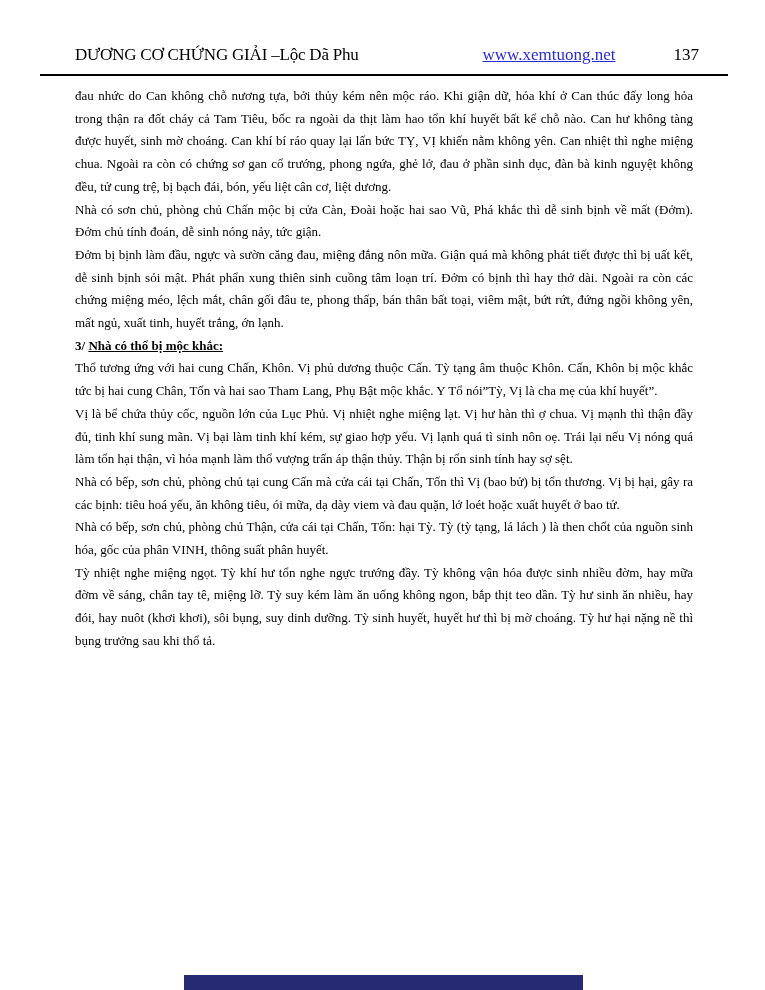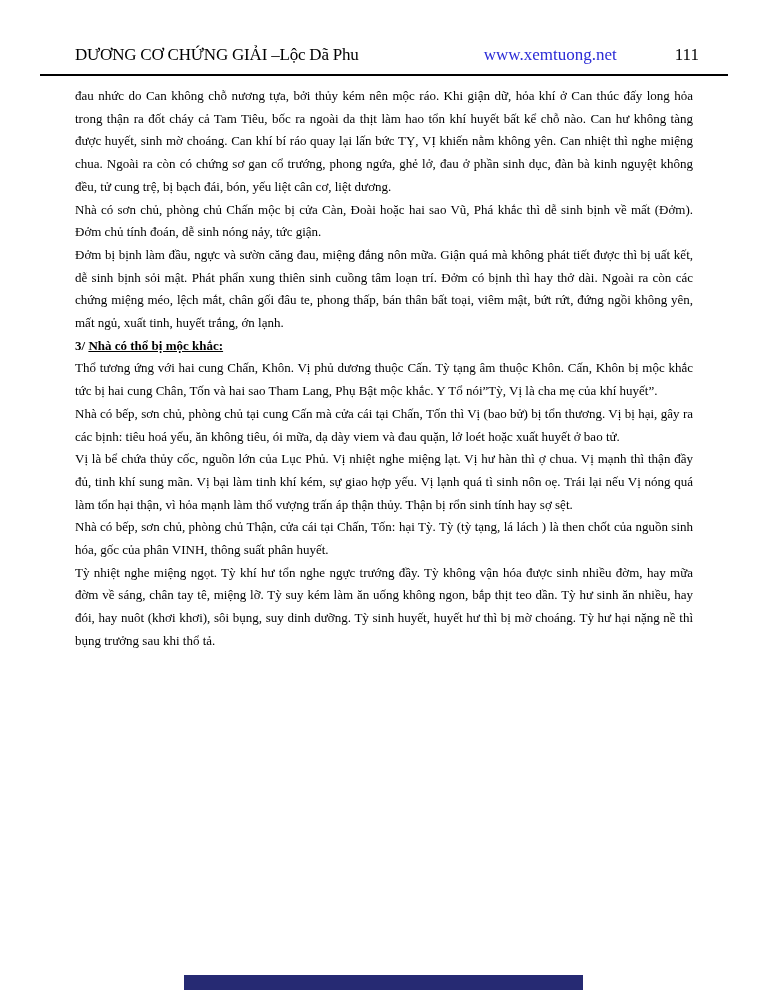--- a/index.html
+++ b/index.html
@@ -12,21 +12,21 @@
     color:#000;
     overflow:hidden;
     margin:0 auto;
   }
   .header {
     position:absolute; top:45px; left:75px; right:66px;
     display:flex; align-items:center;
     font-size:17px; white-space:nowrap;
   }
   .h-title { flex:1 1 auto; letter-spacing:-0.2px; }
-  .h-link  { color:var(--link-color,#2a2ad6); cursor:pointer; }
+  .h-link  { color:var(--link-color,#2a2ad6); text-decoration:underline; cursor:pointer; }
   .h-page  { margin-left:58px; }
   .rule {
     position:absolute; top:74px; left:40px; width:688px;
     border-top:2px solid #000;
   }
   .body-text {
     position:absolute; top:85px; left:75px; width:618px;
     font-size:13px; line-height:22.7px;
     text-align:justify;
   }
@@ -40,36 +40,36 @@
   }
 </style>
 </head>
 <body>
 
 <div class="page">
 
   <div class="header">
     <span class="h-title">DƯƠNG CƠ CHỨNG GIẢI –Lộc Dã Phu</span>
     <a class="h-link">www.xemtuong.net</a>
-    <span class="h-page">111</span>
+    <span class="h-page">137</span>
   </div>
 
   <div class="rule"></div>
 
   <div class="body-text">
     <div>
         <p>đau nhức do Can không chỗ nương tựa, bởi thủy kém nên mộc ráo. Khi giận dữ, hỏa khí ở Can thúc đấy long hỏa trong thận ra đốt cháy cả Tam Tiêu, bốc ra ngoài da thịt làm hao tổn khí huyết bất kể chỗ nào. Can hư không tàng được huyết, sinh mờ choáng. Can khí bí ráo quay lại lấn bức TỴ, VỊ khiến nằm không yên. Can nhiệt thì nghe miệng chua. Ngoài ra còn có chứng sơ gan cổ trướng, phong ngứa, ghẻ lở, đau ở phần sinh dục, đàn bà kinh nguyệt không đều, tử cung trệ, bị bạch đái, bón, yếu liệt cân cơ, liệt dương.</p>
         <p>Nhà có sơn chủ, phòng chủ Chấn mộc bị cửa Càn, Đoài hoặc hai sao Vũ, Phá khắc thì dễ sinh bịnh về mất (Đởm). Đởm chủ tính đoán, dễ sinh nóng nảy, tức giận.</p>
         <p>Đởm bị bịnh làm đầu, ngực và sườn căng đau, miệng đắng nôn mữa. Giận quá mà không phát tiết được thì bị uất kết, dễ sinh bịnh sỏi mật. Phát phẩn xung thiên sinh cuồng tâm loạn trí. Đởm có bịnh thì hay thở dài. Ngoài ra còn các chứng miệng méo, lệch mắt, chân gối đâu te, phong thấp, bán thân bất toại, viêm mật, bứt rứt, đứng ngồi không yên, mất ngủ, xuất tinh, huyết trắng, ớn lạnh.</p>
       </div>
     <p class="heading"><span>3/ </span><span class="hd-label">Nhà có thổ bị mộc khắc:</span></p>
     <div>
         <p>Thổ tương ứng với hai cung Chấn, Khôn. Vị phủ dương thuộc Cấn. Tỳ tạng âm thuộc Khôn. Cấn, Khôn bị mộc khắc tức bị hai cung Chân, Tốn và hai sao Tham Lang, Phụ Bật mộc khắc. Y Tổ nói”Tỳ, Vị là cha mẹ của khí huyết”.</p>
+        <p>Vị là bể chứa thủy cốc, nguồn lớn của Lục Phủ. Vị nhiệt nghe miệng lạt. Vị hư hàn thì ợ chua. Vị mạnh thì thận đầy đủ, tinh khí sung mãn. Vị bại làm tinh khí kém, sự giao hợp yếu. Vị lạnh quá tì sinh nôn oẹ. Trái lại nếu Vị nóng quá làm tổn hại thận, vì hỏa mạnh làm thổ vượng trấn áp thận thủy. Thận bị rổn sinh tính hay sợ sệt.</p>
         <p>Nhà có bếp, sơn chủ, phòng chủ tại cung Cấn mà cửa cái tại Chấn, Tốn thì Vị (bao bử) bị tổn thương. Vị bị hại, gây ra các bịnh: tiêu hoá yếu, ăn không tiêu, ói mữa, dạ dày viem và đau quặn, lở loét hoặc xuất huyết ở bao tử.</p>
-        <p>Vị là bể chứa thủy cốc, nguồn lớn của Lục Phủ. Vị nhiệt nghe miệng lạt. Vị hư hàn thì ợ chua. Vị mạnh thì thận đầy đủ, tinh khí sung mãn. Vị bại làm tinh khí kém, sự giao hợp yếu. Vị lạnh quá tì sinh nôn oẹ. Trái lại nếu Vị nóng quá làm tổn hại thận, vì hỏa mạnh làm thổ vượng trấn áp thận thủy. Thận bị rổn sinh tính hay sợ sệt.</p>
         <p>Nhà có bếp, sơn chủ, phòng chủ Thận, cửa cái tại Chấn, Tốn: hại Tỳ. Tỳ (tỳ tạng, lá lách ) là then chốt của nguồn sinh hóa, gốc của phân VINH, thông suất phân huyết.</p>
         <p>Tỳ nhiệt nghe miệng ngọt. Tỳ khí hư tổn nghe ngực trướng đầy. Tỳ không vận hóa được sinh nhiều đờm, hay mữa đờm về sáng, chân tay tê, miệng lỡ. Tỳ suy kém làm ăn uống không ngon, bắp thịt teo dần. Tỳ hư sinh ăn nhiều, hay đói, hay nuôt (khơi khơi), sôi bụng, suy dinh dưỡng. Tỳ sinh huyết, huyết hư thì bị mờ choáng. Tỳ hư hại nặng nề thì bụng trưởng sau khi thổ tả.</p>
       </div>
   </div>
 
   <div class="bottom-bar"></div>
 
 </div>
 
 </body></html>

